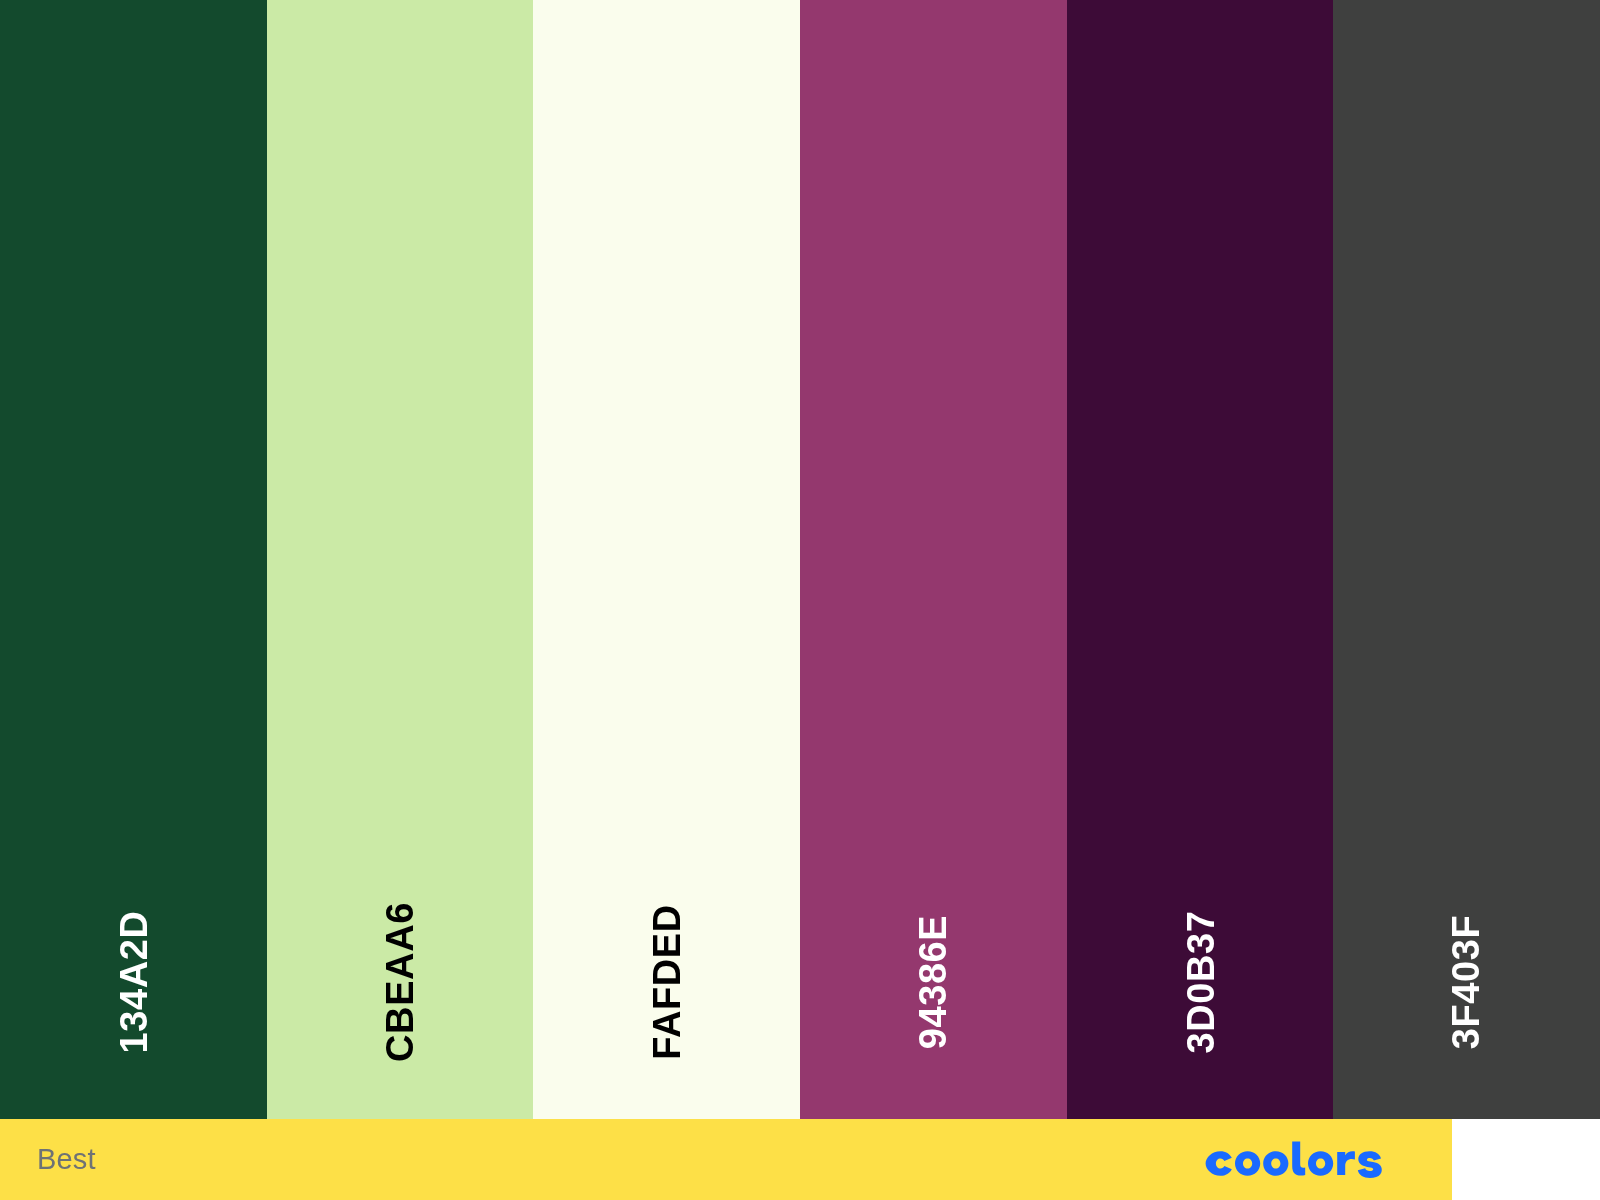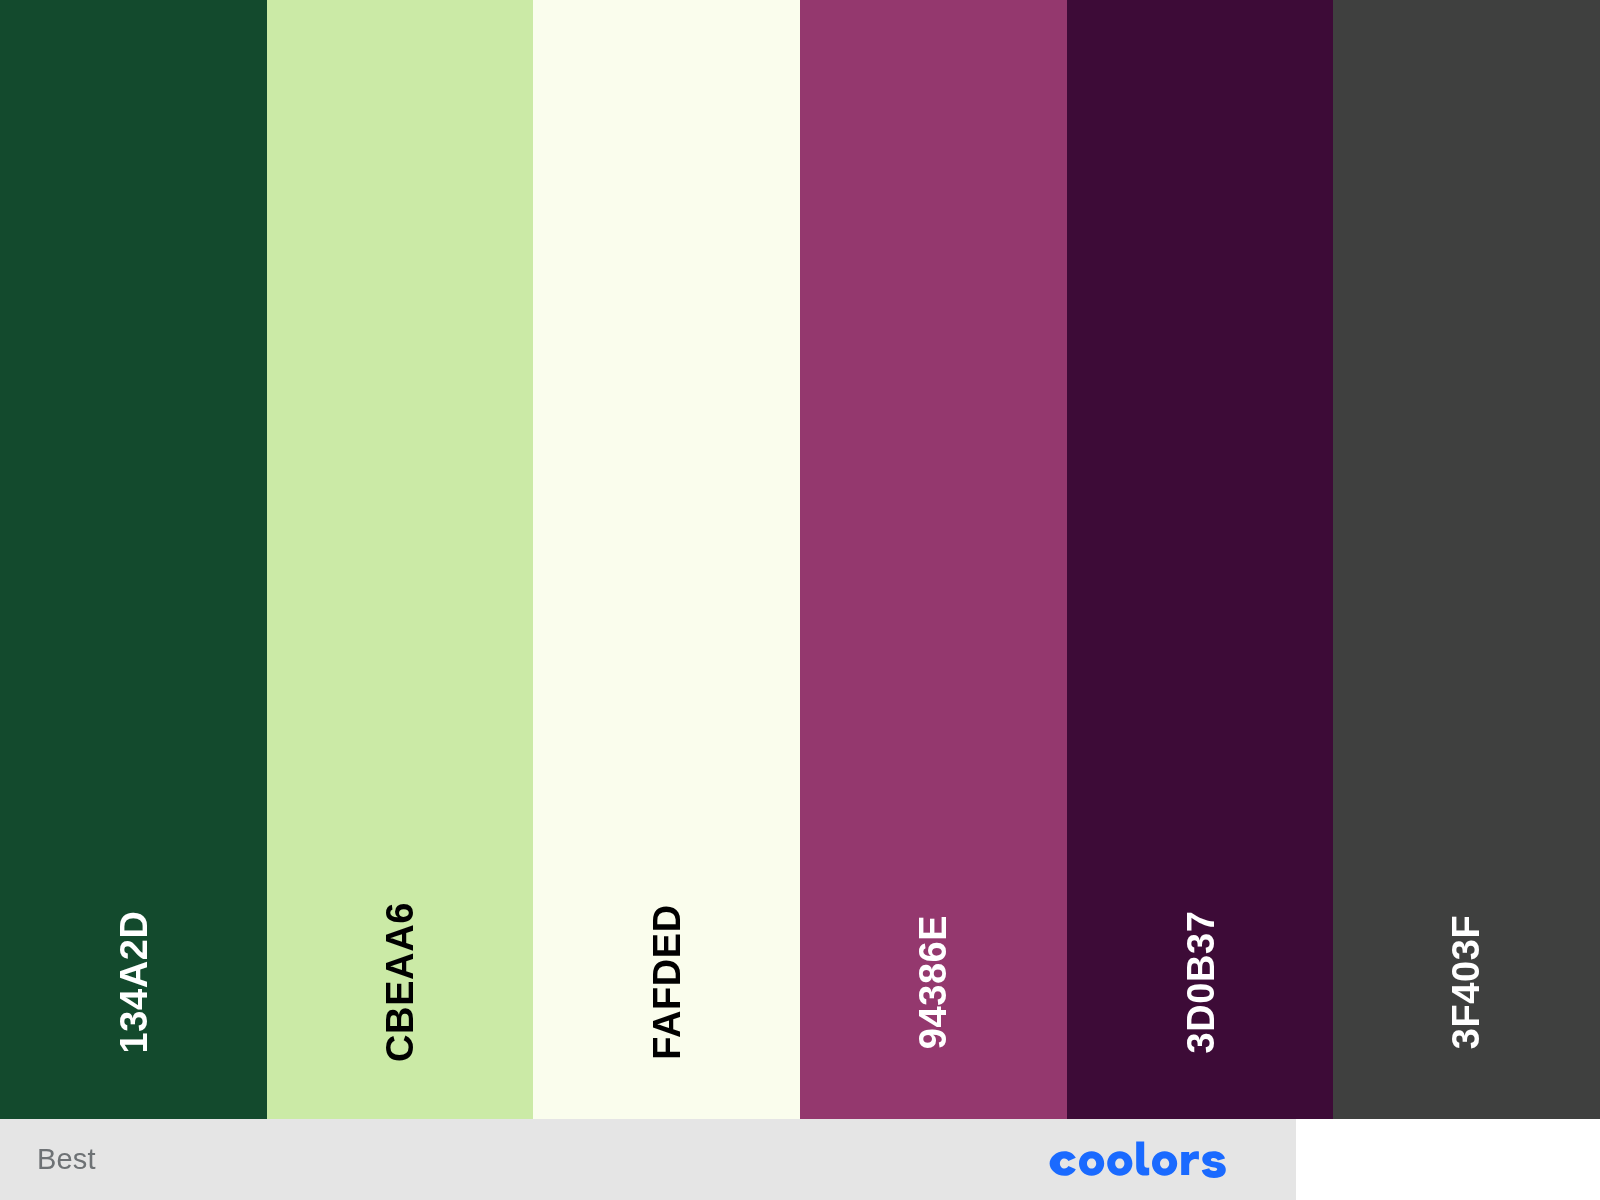--- a/index.html
+++ b/index.html
@@ -59,23 +59,23 @@
     font-weight: bold;
     font-size: 38px;
     letter-spacing: 0.6px;
     line-height: 1;
     margin-bottom: 58px;
   }
 
   
   .footer {
     position: relative;
-    width: 1296px;
+    width: 1452px;
     height: 81px;
-    background: #e5e5e5;
+    background: #fde047;
     display: flex;
     align-items: center;
     justify-content: space-between;
     padding: 0 37px 0 37px;
     box-sizing: border-box;
   }
 
   .footer-title {
     font-family: "Liberation Sans", sans-serif;
     font-size: 29px;

